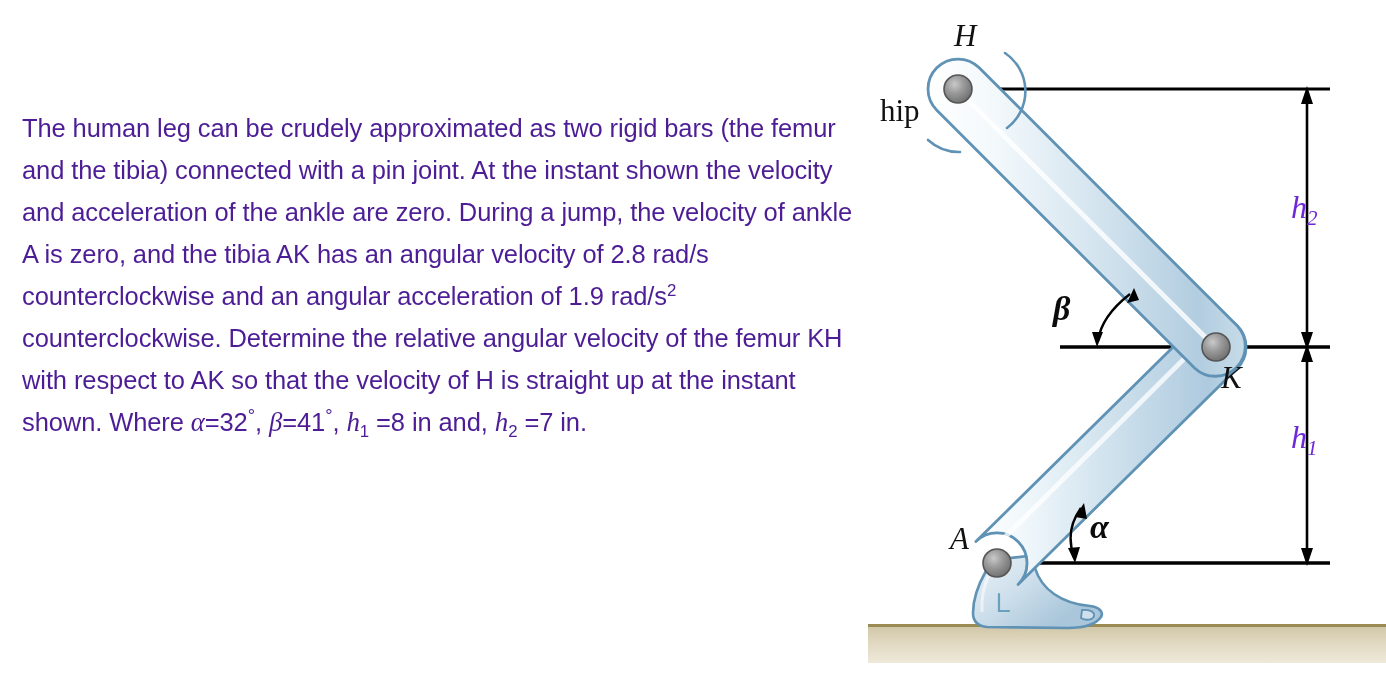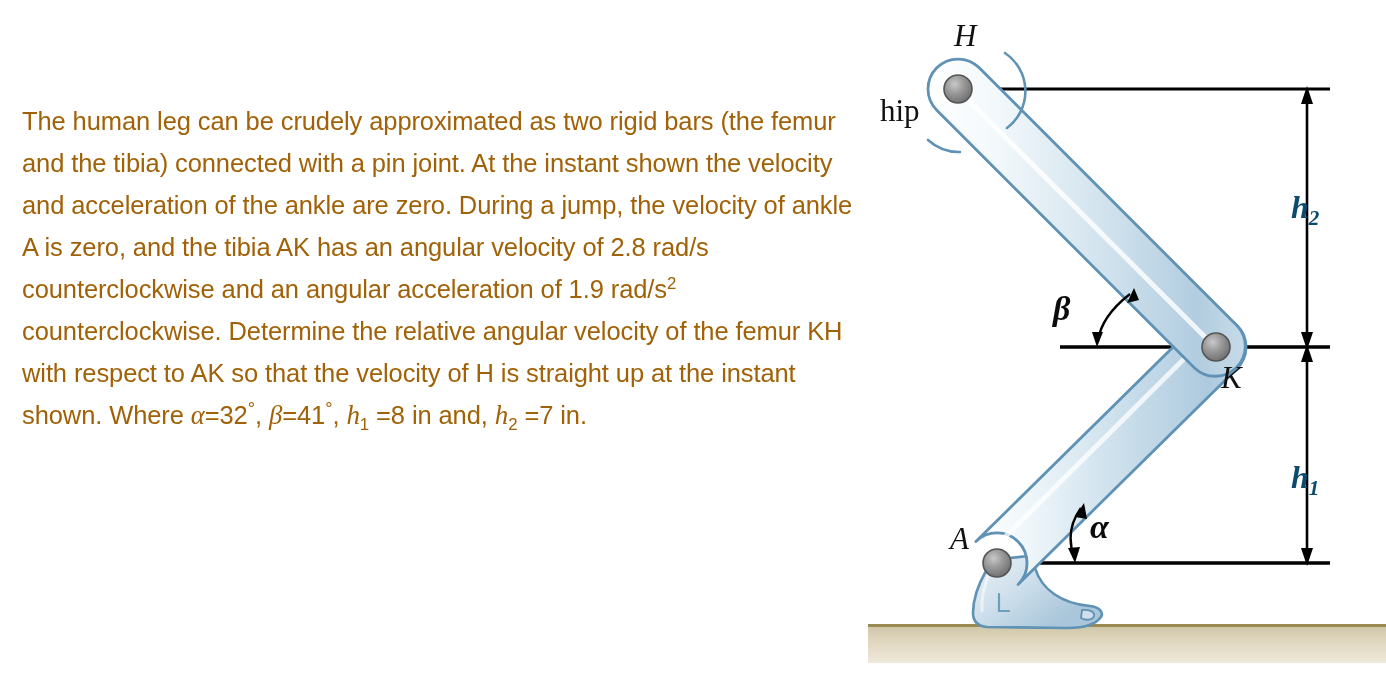--- a/index.html
+++ b/index.html
@@ -19,26 +19,26 @@
   #page {
     position: relative;
     width: 1386px;
     height: 690px;
     background: #ffffff;
   }
   
   #problem-text {
     position: absolute;
     left: 22px;
-    top: 100px;
+    top: 107px;
     width: 845px;
     font-size: 25.5px;
     line-height: 42px;
     letter-spacing: -0.1px;
-    color: #a16207;
+    color: #4c1d95;
     font-family: "Liberation Sans", sans-serif;
   }
   #problem-text .sup {
     font-size: 0.66em;
     vertical-align: super;
     line-height: 0;
   }
   #problem-text .sub {
     font-size: 0.66em;
     vertical-align: sub;
@@ -79,22 +79,22 @@
     white-space: nowrap;
   }
   .fig-label.upright {
     font-style: normal;
     margin-top: 36px;
   }
   .dim-label {
     position: absolute;
     font-family: "Liberation Serif", serif;
     font-style: italic;
-    font-weight: bold;
-    color: #0c4a6e;
+    font-weight: normal;
+    color: #6d28d9;
     white-space: nowrap;
   }
   .dim-label .sub {
     font-size: 0.66em;
     vertical-align: sub;
     line-height: 0;
   }
   .angle-label {
     position: absolute;
     font-family: "Liberation Serif", serif;
@@ -261,18 +261,18 @@
     <span class="fig-label" style="left:82px; top:521px; font-size:31px;">A</span>
 
     <span class="angle-label" style="left:185px; top:290px; font-size:34px;">β</span>
 
     <span class="angle-label" style="left:222px; top:508px; font-size:34px;">α</span>
 
     <span class="dim-label" style="left:423px; top:189px; font-size:32px;">
       <span>h</span><span class="sub">2</span>
     </span>
 
-    <span class="dim-label" style="left:423px; top:419px; font-size:32px;margin-top:40px;">
+    <span class="dim-label" style="left:423px; top:419px; font-size:32px;">
       <span>h</span><span class="sub">1</span>
     </span>
 
   </div>
 </div>
 
 </body></html>

